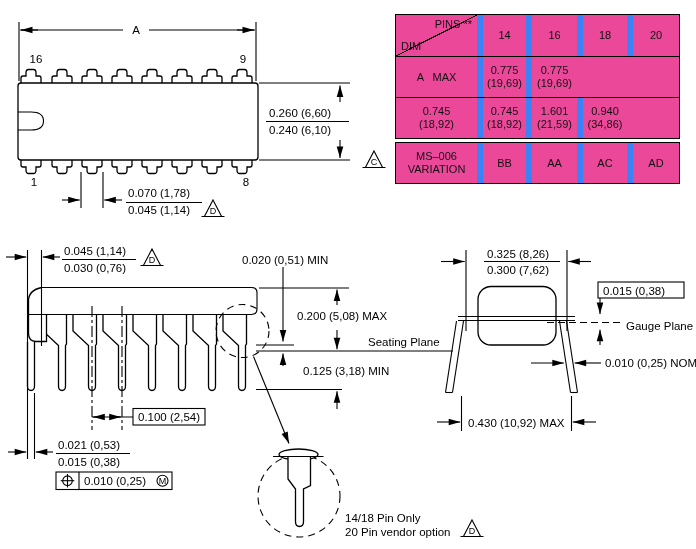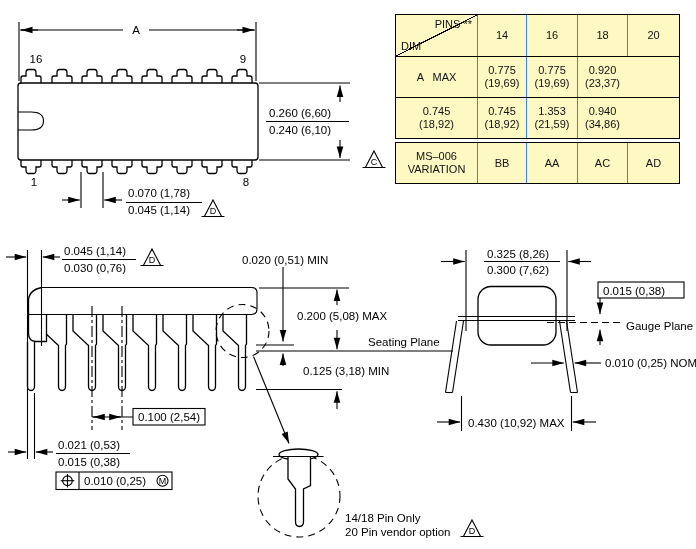--- a/index.html
+++ b/index.html
@@ -7,26 +7,26 @@
         font-family:"Liberation Sans",sans-serif;color:#111;}
   #art{position:absolute;left:0;top:0;}
   svg text{font-family:"Liberation Sans",sans-serif;font-size:11.5px;fill:#000;}
   svg text.sm{font-size:9px;}
   .s{stroke:#000;fill:none;stroke-width:1.1;}
   .f{fill:#fff;stroke:#000;stroke-width:1.3;}
   .dc{stroke-dasharray:7 5;}
   .cl{stroke-dasharray:11 3 3 3;}
   .gp{stroke-dasharray:7 4;}
   
-  .tblbox{position:absolute;border:1px solid #000;background:#fef9c3;box-sizing:border-box;}
+  .tblbox{position:absolute;border:1px solid #000;background:#ec4899;box-sizing:border-box;}
   .trow{display:grid;grid-template-columns:81px 49px 51px 50px 52px;}
   .trow.hd{height:41px;}
   .trow.rw{height:40px;}
   .trow + .trow{border-top:1px solid #000;}
-  .tcell{border-left:1px solid #3b82f6;display:flex;flex-direction:column;align-items:center;
+  .tcell{border-left:6px solid #3b82f6;display:flex;flex-direction:column;align-items:center;
          justify-content:center;font-size:11px;line-height:13px;white-space:pre;}
   .tcell:first-child{border-left:none;}
   .corner{position:relative;
      background:linear-gradient(to bottom right,transparent calc(50% - 0.6px),#000 calc(50% - 0.6px),#000 calc(50% + 0.6px),transparent calc(50% + 0.6px));}
   .corner .tr{position:absolute;top:3px;right:5px;}
   .corner .bl{position:absolute;bottom:3px;left:5px;}
 </style>
 </head>
 <body>
 
@@ -268,26 +268,25 @@
       </div>
       <div class="tcell"><span>14</span></div>
       <div class="tcell"><span>16</span></div>
       <div class="tcell"><span>18</span></div>
       <div class="tcell"><span>20</span></div>
     </div>
     <div class="trow rw">
       <div class="tcell"><span>A   MAX</span></div>
       <div class="tcell"><span>0.775</span><span>(19,69)</span></div>
       <div class="tcell"><span>0.775</span><span>(19,69)</span></div>
-      <div class="tcell"><span>0.920</span><span>(23,37)</span></div>
     </div>
     <div class="trow rw">
       <div class="tcell"><span>0.745</span><span>(18,92)</span></div>
       <div class="tcell"><span>0.745</span><span>(18,92)</span></div>
-      <div class="tcell"><span>1.353</span><span>(21,59)</span></div>
+      <div class="tcell"><span>1.601</span><span>(21,59)</span></div>
       <div class="tcell"><span>0.940</span><span>(34,86)</span></div>
     </div>
   </div>
   <div class="tblbox" style="left:395px;top:142px;">
     <div class="trow rw">
       <div class="tcell"><span>MS–006</span><span>VARIATION</span></div>
       <div class="tcell"><span>BB</span></div>
       <div class="tcell"><span>AA</span></div>
       <div class="tcell"><span>AC</span></div>
       <div class="tcell"><span>AD</span></div>

